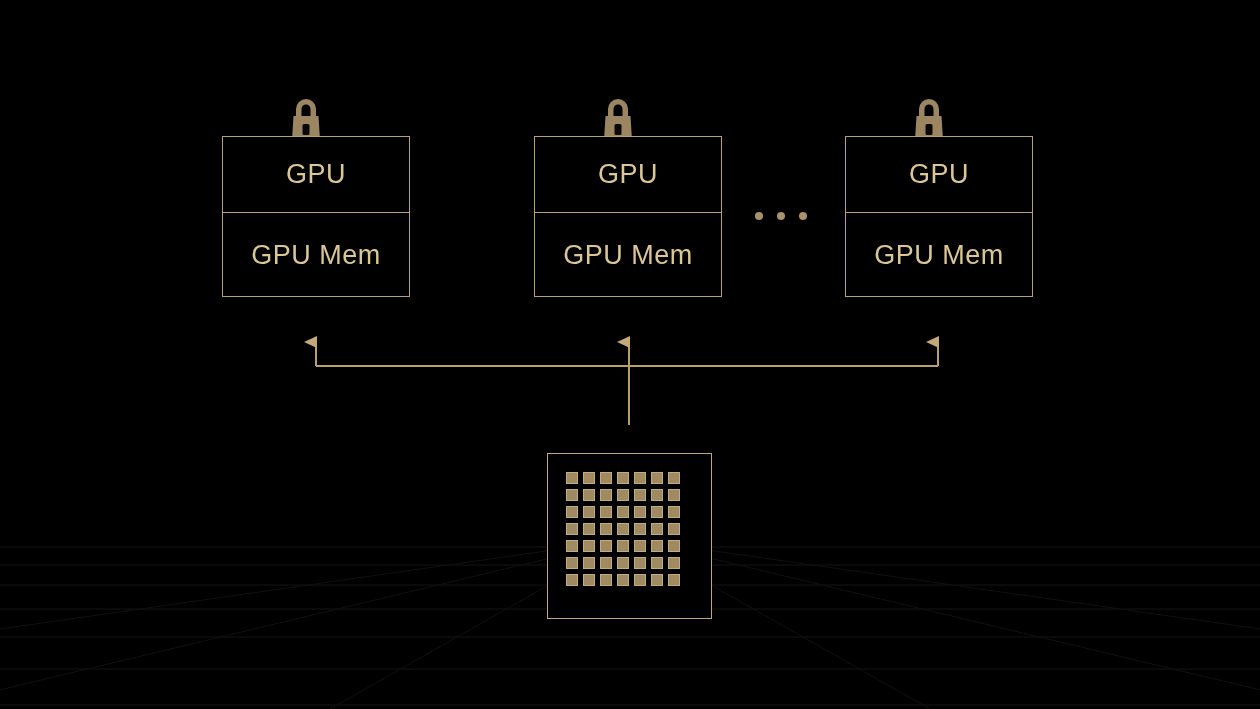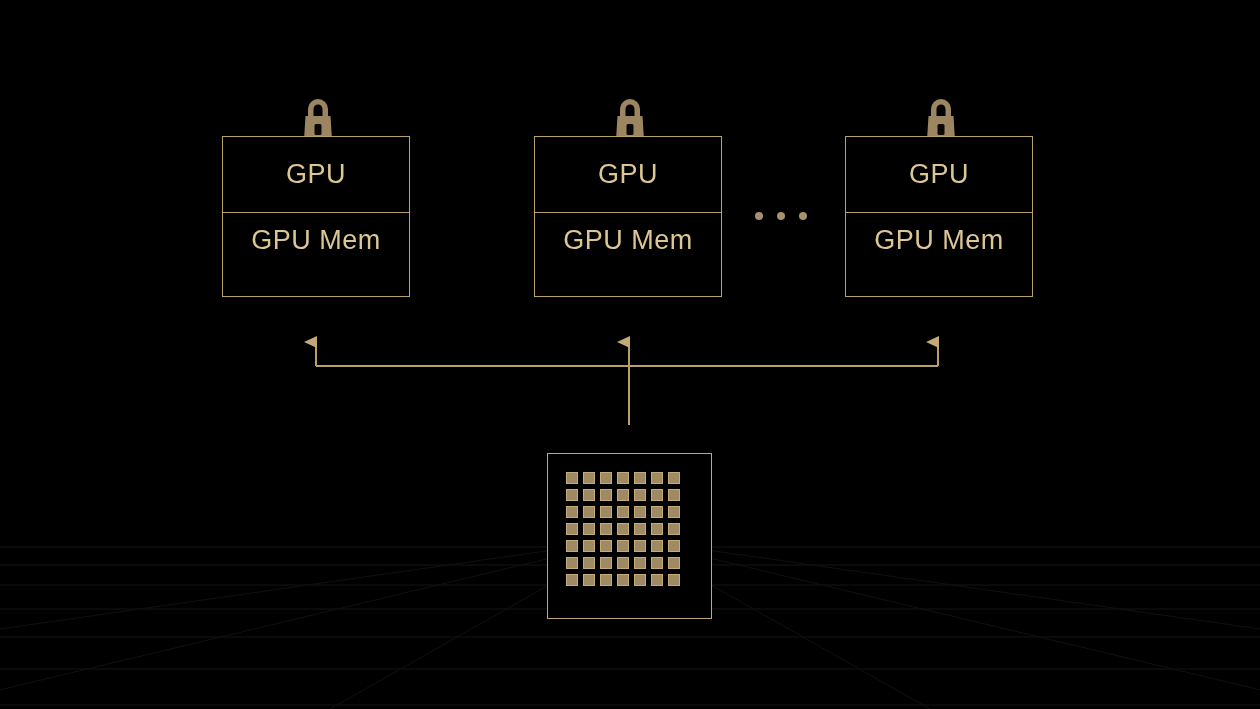--- a/index.html
+++ b/index.html
@@ -28,21 +28,20 @@
     height: 170px;
     pointer-events: none;
     opacity: 0.85;
   }
 
   
   .gpu-node {
     position: absolute;
     width: 168px;
     height: 161px;
-    padding-left: 23px;
   }
   .gpu-box {
     position: absolute;
     left: 0;
     top: 0;
     width: 188px;
     height: 161px;
     box-sizing: border-box;
     border: 1.5px solid #b99f68;
     background: #000000;
@@ -62,21 +61,21 @@
     display: flex;
     align-items: center;
     justify-content: center;
     color: #dcc694;
     font-size: 27px;
     letter-spacing: 0.5px;
     font-weight: 400;
     white-space: nowrap;
   }
   .gpu-cell-top { top: 0; height: 76px; }
-  .gpu-cell-bot { top: 62px; height: 84px; }
+  .gpu-cell-bot { top: 77px; height: 84px; }
 
   
   .lock-icon {
     position: absolute;
     top: -43px;
     left: 50%;
     transform: translateX(-50%);
     width: 48px;
     height: 50px;
   }

